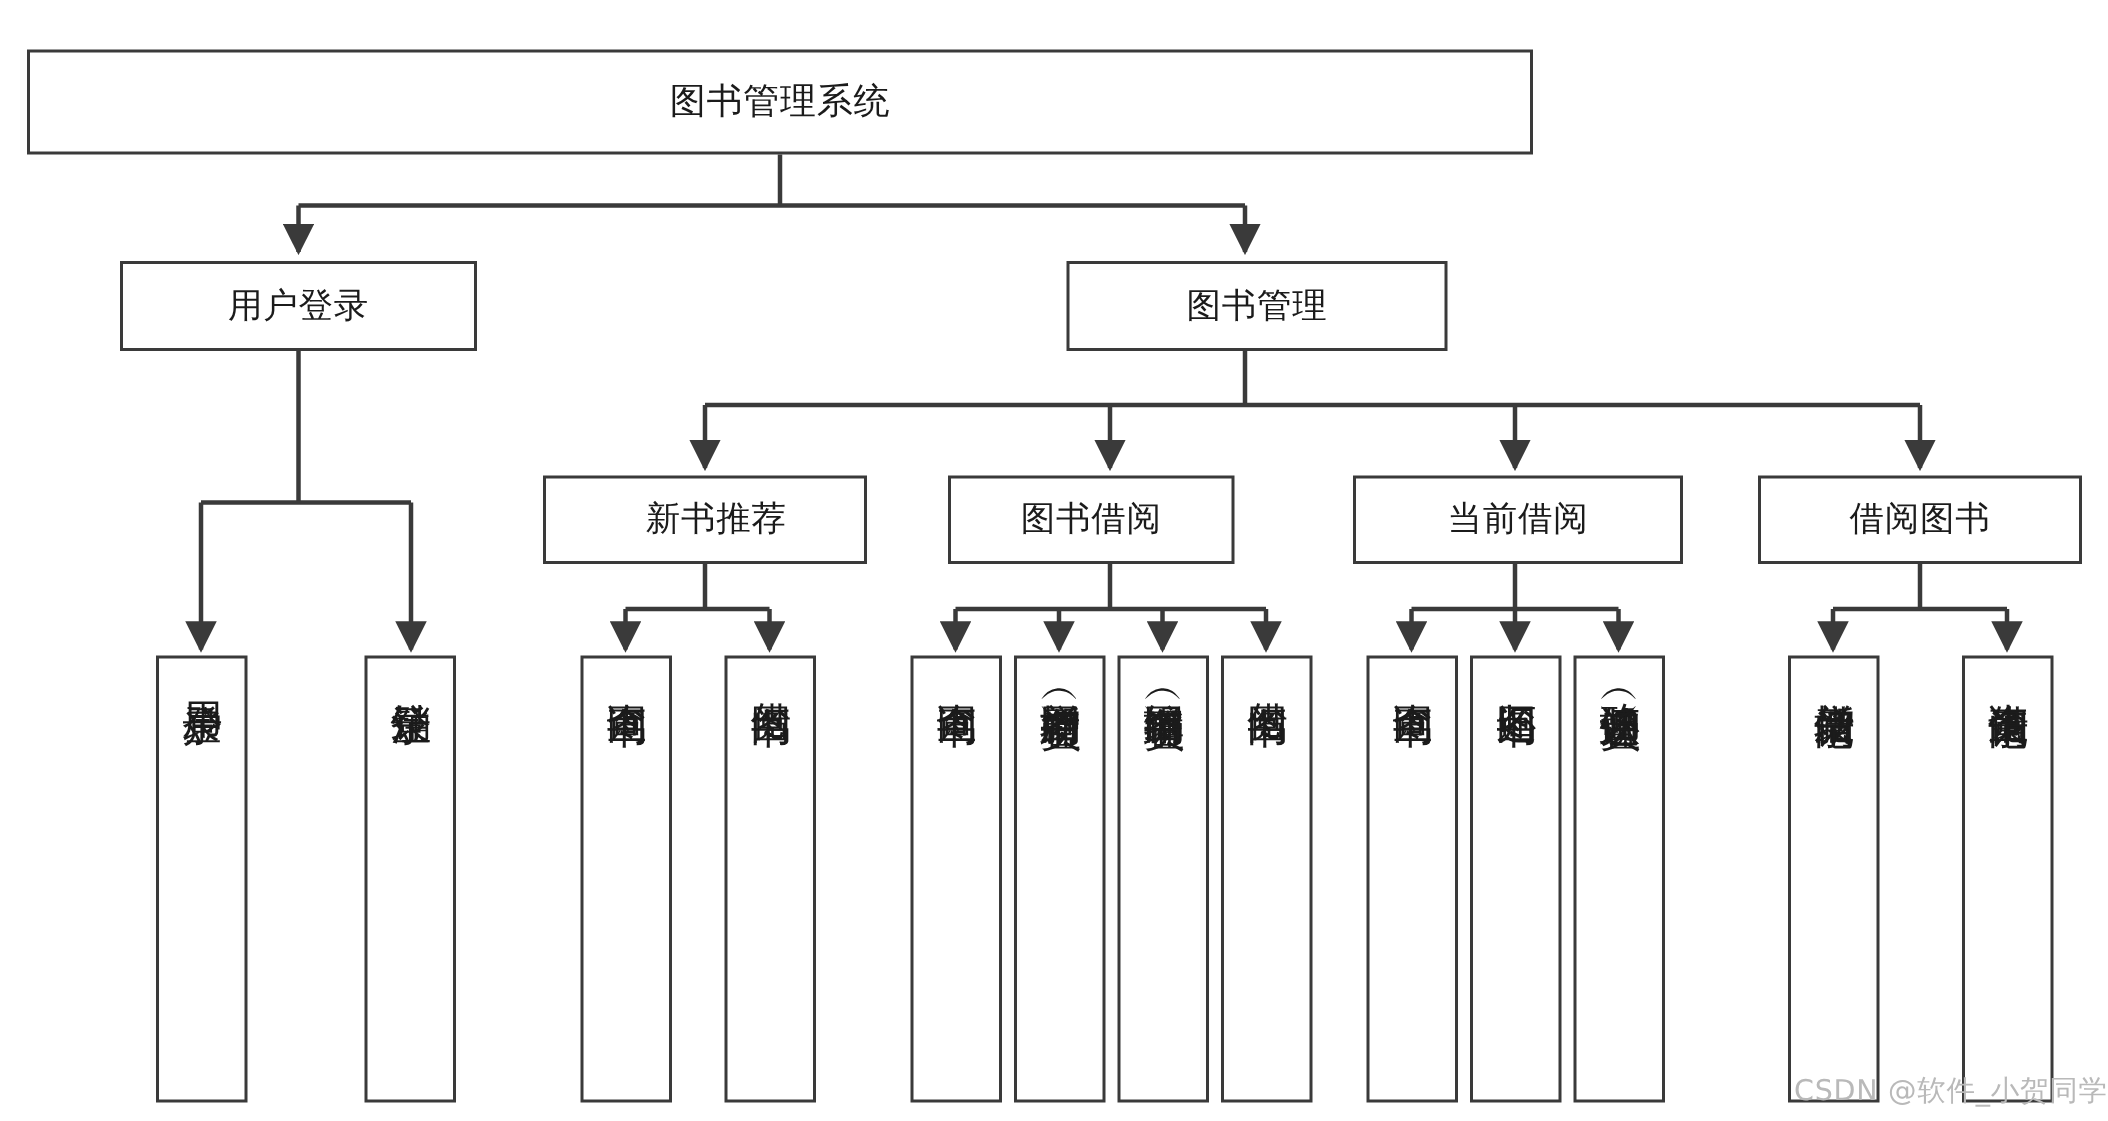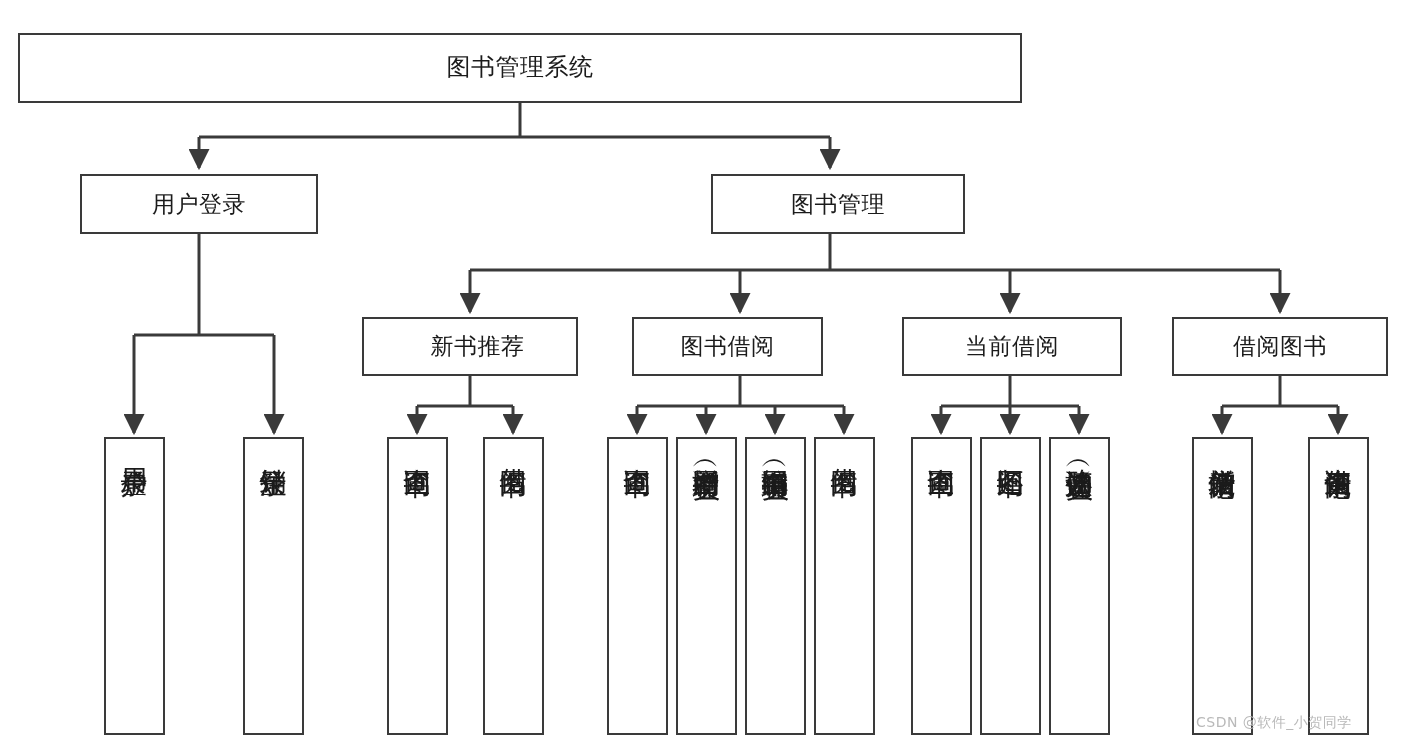--- a/index.html
+++ b/index.html
@@ -55,21 +55,21 @@
     text-orientation: upright;
     font-size: 27px;
     line-height: 1.0;
     letter-spacing: 1px;
     white-space: nowrap;
   }
   .node.root .label { font-size: 24px; }
   .watermark {
     position: absolute;
     color: #b9b9b9;
-    font-size: 14px;
+    font-size: 19px;
     white-space: nowrap;
     letter-spacing: 0.5px;
     font-family: "DejaVu Sans", "Liberation Sans", sans-serif;
   }
 </style>
 </head>
 <body>
 
 <div id="canvas">
 

